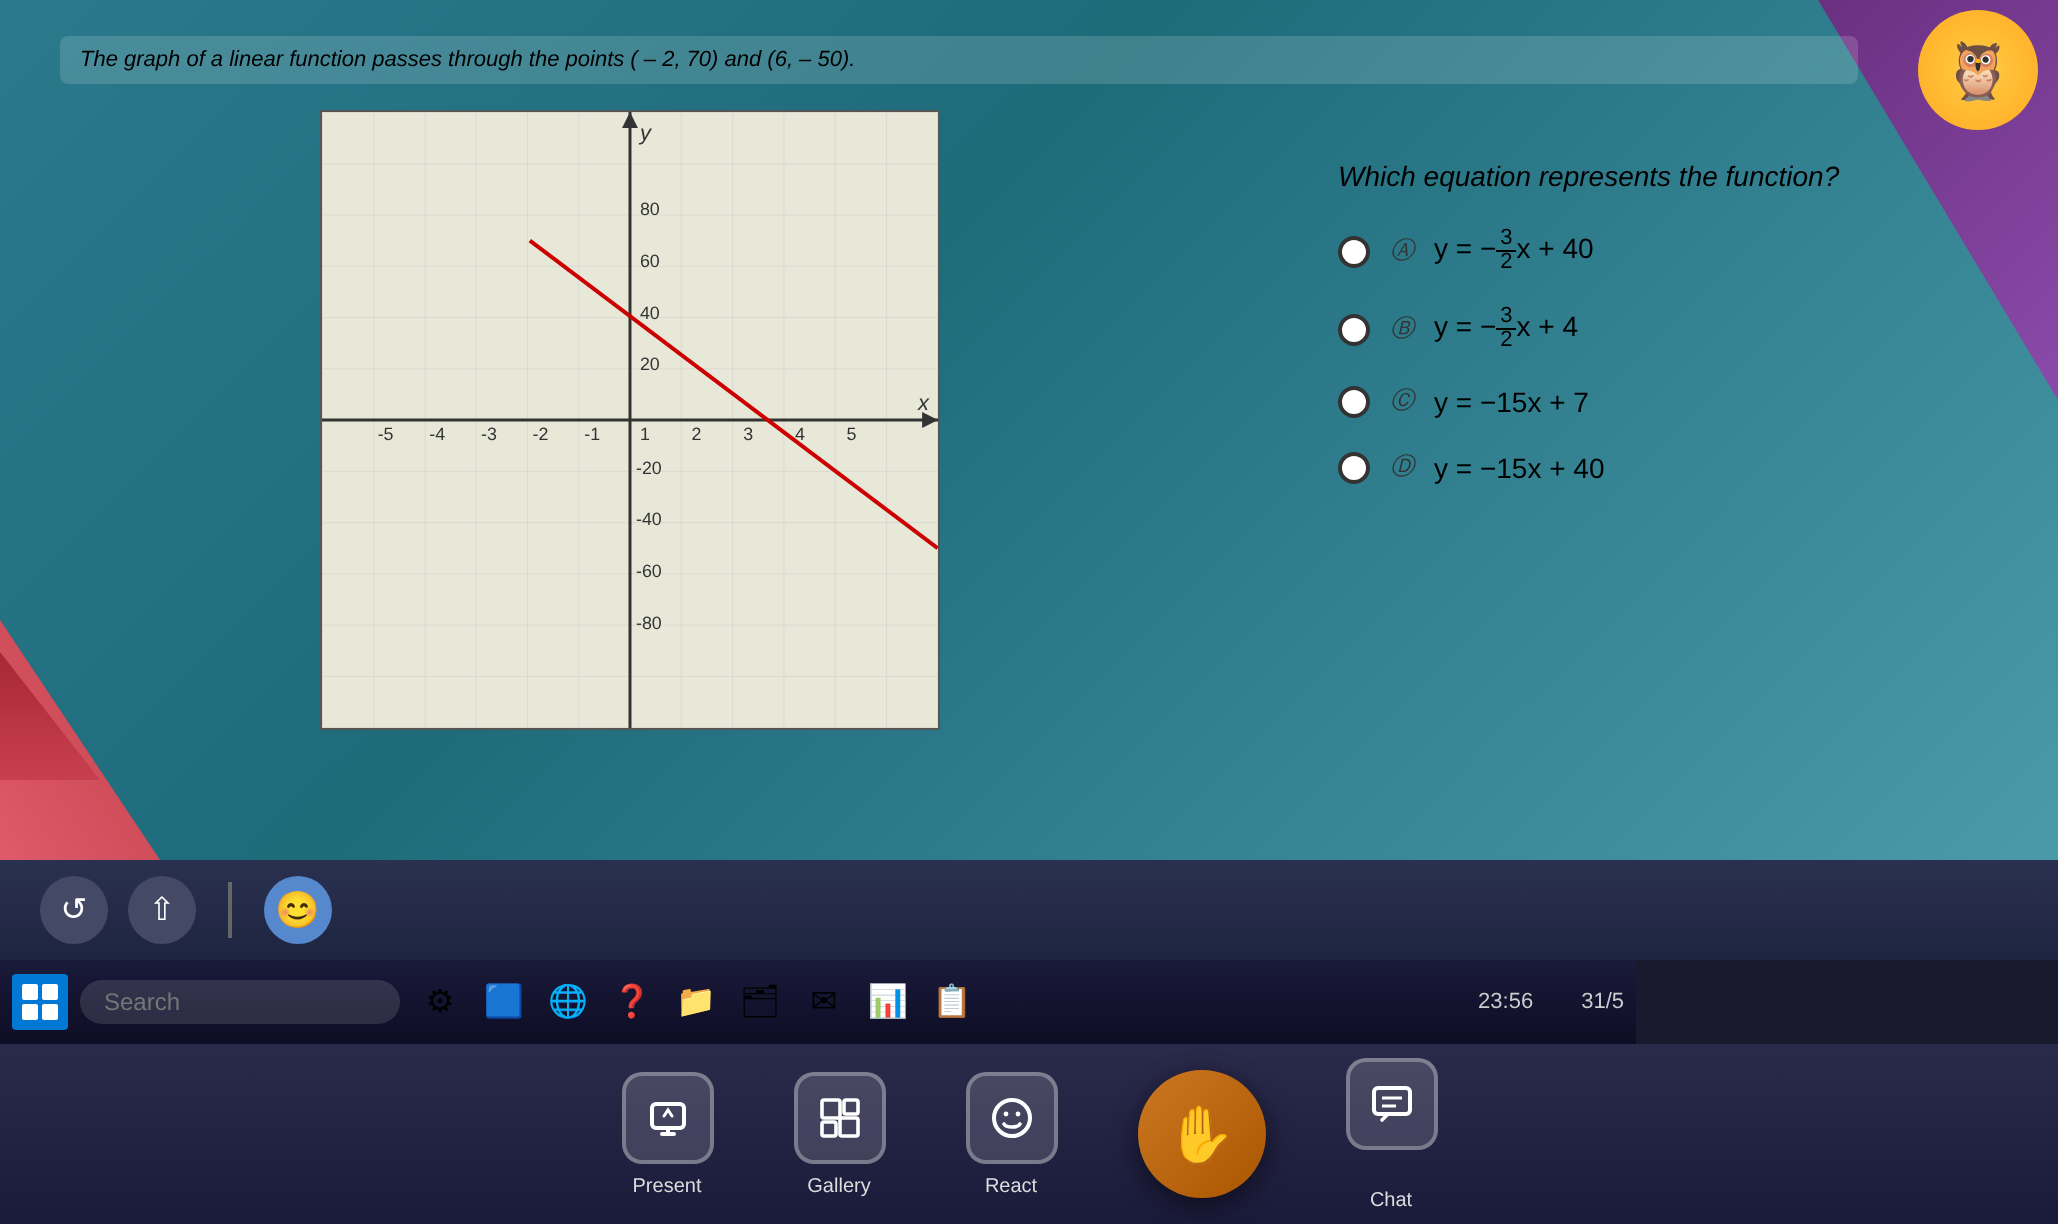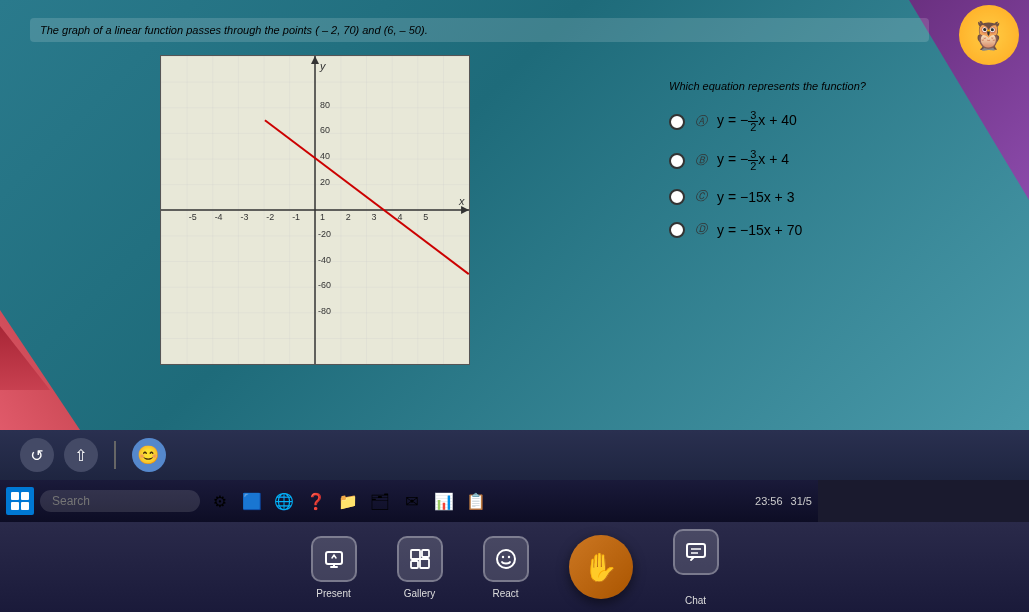--- a/index.html
+++ b/index.html
@@ -99,21 +99,21 @@
 
     
     .answer-area {
       position: absolute;
       top: 80px;
       right: 80px;
       width: 280px;
     }
 
     .which-equation {
-      font-size: 11px;
+      font-size: 14px;
       color: #000;
       margin-bottom: 18px;
       font-style: italic;
     }
 
     .answer-option {
       display: flex;
       align-items: center;
       margin-bottom: 16px;
       cursor: pointer;
@@ -245,21 +245,21 @@
       justify-content: center;
       font-size: 16px;
       cursor: pointer;
       border-radius: 4px;
     }
 
     .taskbar-right {
       margin-left: auto;
       display: flex;
       align-items: center;
-      gap: 8px;
+      gap: 24px;
       color: #ccc;
       font-size: 11px;
     }
 
     
     .bottom-toolbar {
       position: absolute;
       top: 522px;
       left: 0;
       width: 1029px;
@@ -442,27 +442,27 @@
         y = −<span style="display:inline-flex;flex-direction:column;align-items:center;vertical-align:middle;font-size:11px;line-height:1">
             <span style="border-bottom:1px solid #000;padding:0 2px">3</span>
             <span style="padding:0 2px">2</span>
           </span>x + 4
       </span>
     </div>
 
     <div class="answer-option">
       <div class="radio-circle"></div>
       <span class="option-label">Ⓒ</span>
-      <span class="option-text">y = −15x + 3</span>
+      <span class="option-text">y = −15x + 7</span>
     </div>
 
     <div class="answer-option">
       <div class="radio-circle"></div>
       <span class="option-label">Ⓓ</span>
-      <span class="option-text">y = −15x + 70</span>
+      <span class="option-text">y = −15x + 40</span>
     </div>
   </div>
 </div>
 
 <div class="nav-bar">
   <button class="nav-btn">↺</button>
   <button class="nav-btn">⇧</button>
   <div class="nav-divider"></div>
   <div class="nav-smiley">😊</div>
 </div>

